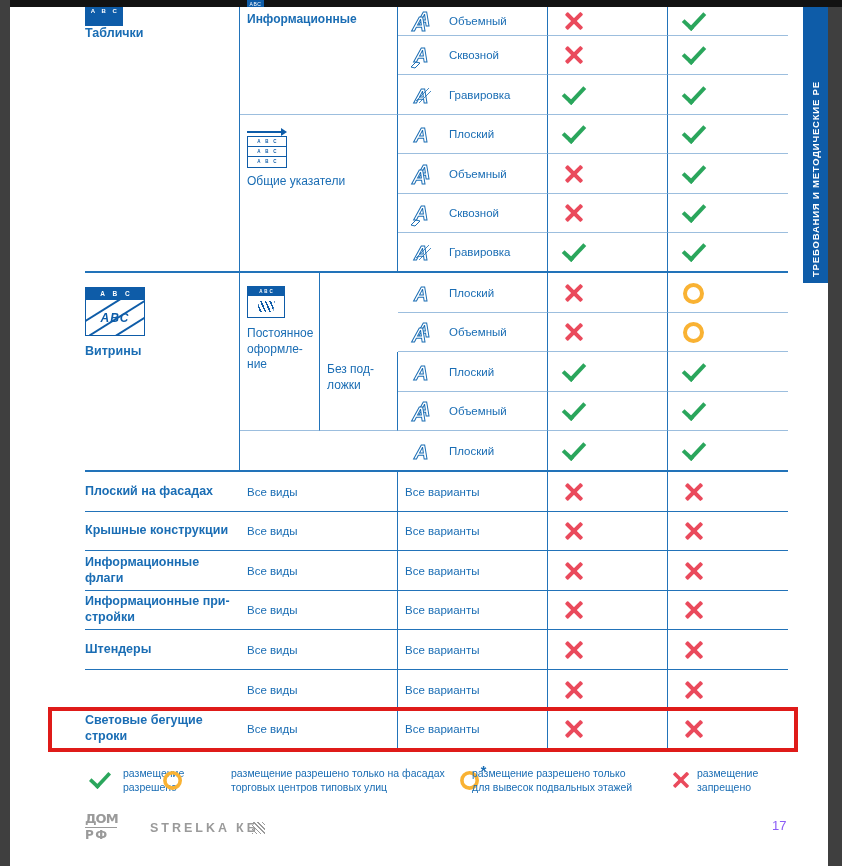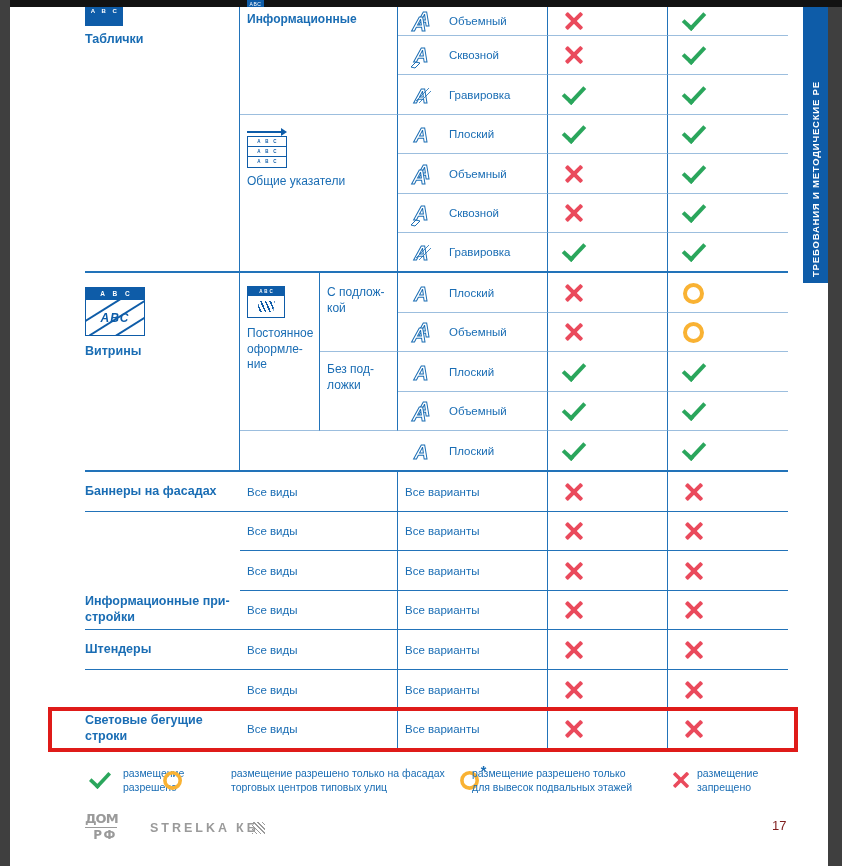--- a/index.html
+++ b/index.html
@@ -102,48 +102,48 @@
 
   
   .red-box{position:absolute;left:48px;top:707px;width:750px;height:45px;border:4px solid #df1b19;z-index:20}
 
   
   .legend-item{position:absolute}
   .legend-text{position:absolute;font-size:10.5px;line-height:1.35;color:var(--blue);white-space:pre-line}
   .legend .mark{transform:scale(.9)}
 
   
-  .dom-logo{position:absolute;left:85px;top:812px;width:32px;text-align:right;color:var(--gray);
+  .dom-logo{position:absolute;left:85px;top:812px;width:32px;text-align:left;color:var(--gray);
     font-weight:bold;line-height:1;font-family:"DejaVu Sans",sans-serif}
   .dl-top{font-size:13px;letter-spacing:-1px;border-bottom:1.6px solid var(--gray);padding-bottom:1.5px}
   .dl-bot{font-size:12px;letter-spacing:1.5px;padding-top:1px}
   .brand{position:absolute;left:150px;top:821px;font-size:12.5px;letter-spacing:3px;color:var(--gray);font-weight:bold;
     font-family:"Liberation Sans",sans-serif}
   .foot-hatch{position:absolute;left:252px;top:822px;width:13px;height:12px;
     background:repeating-linear-gradient(45deg,var(--gray) 0 1px,transparent 1px 3px)}
-  .page-num{position:absolute;left:772px;top:818px;font-size:13px;color:#7f1d1d}
+  .page-num{position:absolute;left:772px;top:818px;font-size:13px;color:#8b5cf6}
 </style>
 </head>
 <body>
 
 <div class="canvas">
 
   <div class="strip-top"></div>
   <div class="strip-left"></div>
   <div class="strip-right"></div>
   <div class="side-tab">
     <span>ТРЕБОВАНИЯ И МЕТОДИЧЕСКИЕ РЕ</span>
   </div>
   <div class="sliver">ABC</div>
 
   <div class="grid g1">
 
     <div class="cell br" style="grid-row:1/8;grid-column:1;padding-top:0">
       <div class="abc-plate">A B C</div>
-      <div class="cat-label" style="margin-top:6px">Таблички</div>
+      <div class="cat-label" style="margin-top:0">Таблички</div>
     </div>
 
     <div class="cell br bbL" style="grid-row:1/4;grid-column:2;padding:5px 6px 0 7px">
       <div class="type-label" style="font-weight:bold">Информационные</div>
     </div>
 
     <div class="cell br" style="grid-row:4/8;grid-column:2;padding:13px 6px 0 7px">
       <div class="pointer-icon">
         <div class="pi-arrow">
             <span class="pi-line"></span>
@@ -276,24 +276,20 @@
         <div class="pe-head">ABC</div>
         <div class="pe-body">
             <span class="hatch"></span>
           </div>
       </div>
       <div class="type-label">Постоянное
 оформле-
 ние</div>
     </div>
 
-    <div class="cell br bbL" style="grid-row:1/3;grid-column:3;padding:12px 4px 0 7px">
-      <div class="type-label">С подлож-
-кой</div>
-    </div>
 
     <div class="cell br bbL" style="grid-row:3/5;grid-column:3;padding:10px 4px 0 7px">
       <div class="type-label">Без под-
 ложки</div>
     </div>
 
 
     <div class="cell br bbL vcell" style="grid-row:1;grid-column:4">
       <span class="aicon"><svg width="28" height="28" viewBox="0 0 28 28">
             <text x="6" y="22" font-size="20" font-style="italic" font-weight="bold" fill="none" stroke="#1a6db4" stroke-width="1">A</text>
@@ -358,48 +354,54 @@
         <span class="mark mk-check"></span>
       </div>
     <div class="cell mcell" style="grid-row:5;grid-column:6">
         <span class="mark mk-check"></span>
       </div>
   </div>
 
   <div class="grid g3">
 
     <div class="cell bbS catcell" style="grid-row:1;grid-column:1">
-        <div class="cat-label">Баннеры на фасадах</div>
+        <div class="cat-label">Плоский на фасадах</div>
       </div>
     <div class="cell br bbS tcell" style="grid-row:1;grid-column:2">
         <span>Все виды</span>
       </div>
     <div class="cell br bbS tcell" style="grid-row:1;grid-column:3">
         <span>Все варианты</span>
       </div>
     <div class="cell br bbS mcell" style="grid-row:1;grid-column:4">
         <span class="mark mk-cross"></span>
       </div>
     <div class="cell bbS mcell" style="grid-row:1;grid-column:5">
         <span class="mark mk-cross"></span>
       </div>
 
+    <div class="cell bbS catcell" style="grid-row:2;grid-column:1">
+        <div class="cat-label">Крышные конструкции</div>
+      </div>
     <div class="cell br bbS tcell" style="grid-row:2;grid-column:2">
         <span>Все виды</span>
       </div>
     <div class="cell br bbS tcell" style="grid-row:2;grid-column:3">
         <span>Все варианты</span>
       </div>
     <div class="cell br bbS mcell" style="grid-row:2;grid-column:4">
         <span class="mark mk-cross"></span>
       </div>
     <div class="cell bbS mcell" style="grid-row:2;grid-column:5">
         <span class="mark mk-cross"></span>
       </div>
 
+    <div class="cell bbS catcell" style="grid-row:3;grid-column:1">
+        <div class="cat-label">Информационные флаги</div>
+      </div>
     <div class="cell br bbS tcell" style="grid-row:3;grid-column:2">
         <span>Все виды</span>
       </div>
     <div class="cell br bbS tcell" style="grid-row:3;grid-column:3">
         <span>Все варианты</span>
       </div>
     <div class="cell br bbS mcell" style="grid-row:3;grid-column:4">
         <span class="mark mk-cross"></span>
       </div>
     <div class="cell bbS mcell" style="grid-row:3;grid-column:5">

